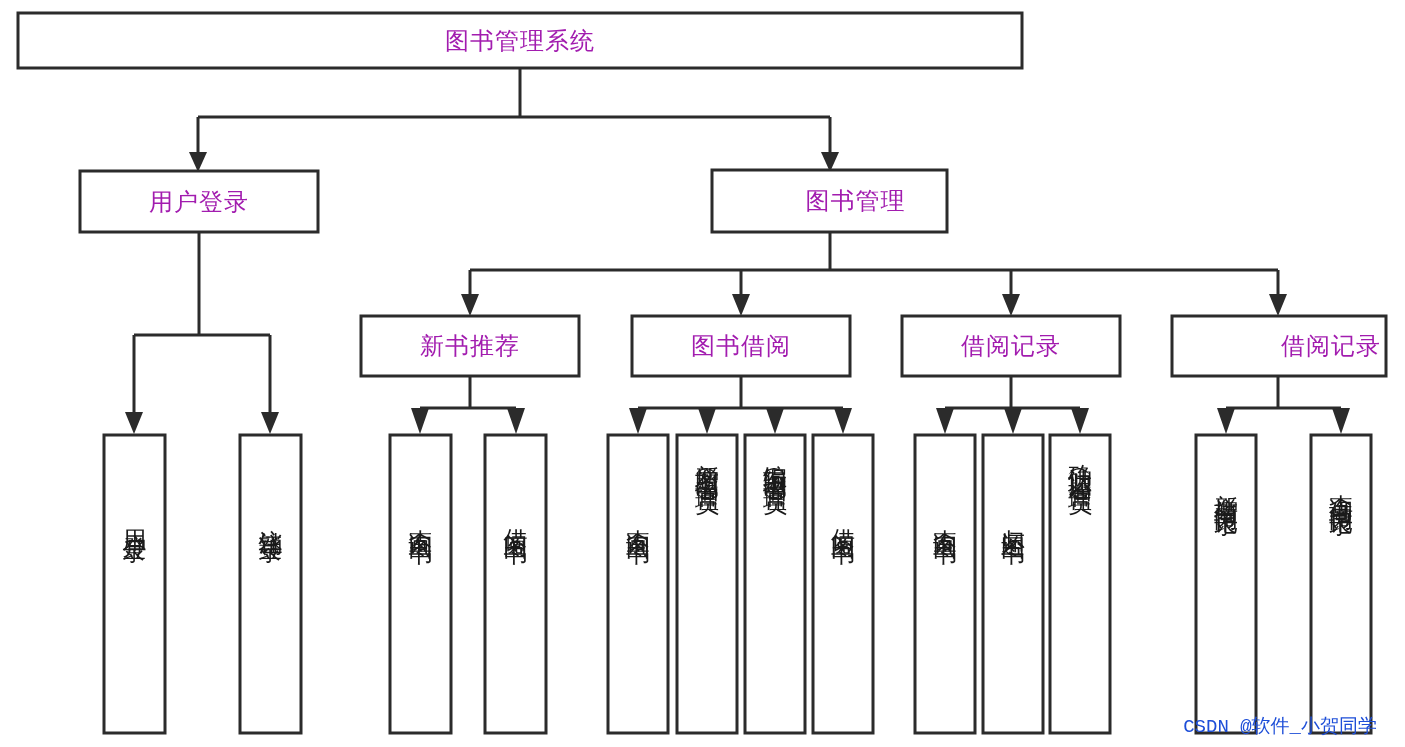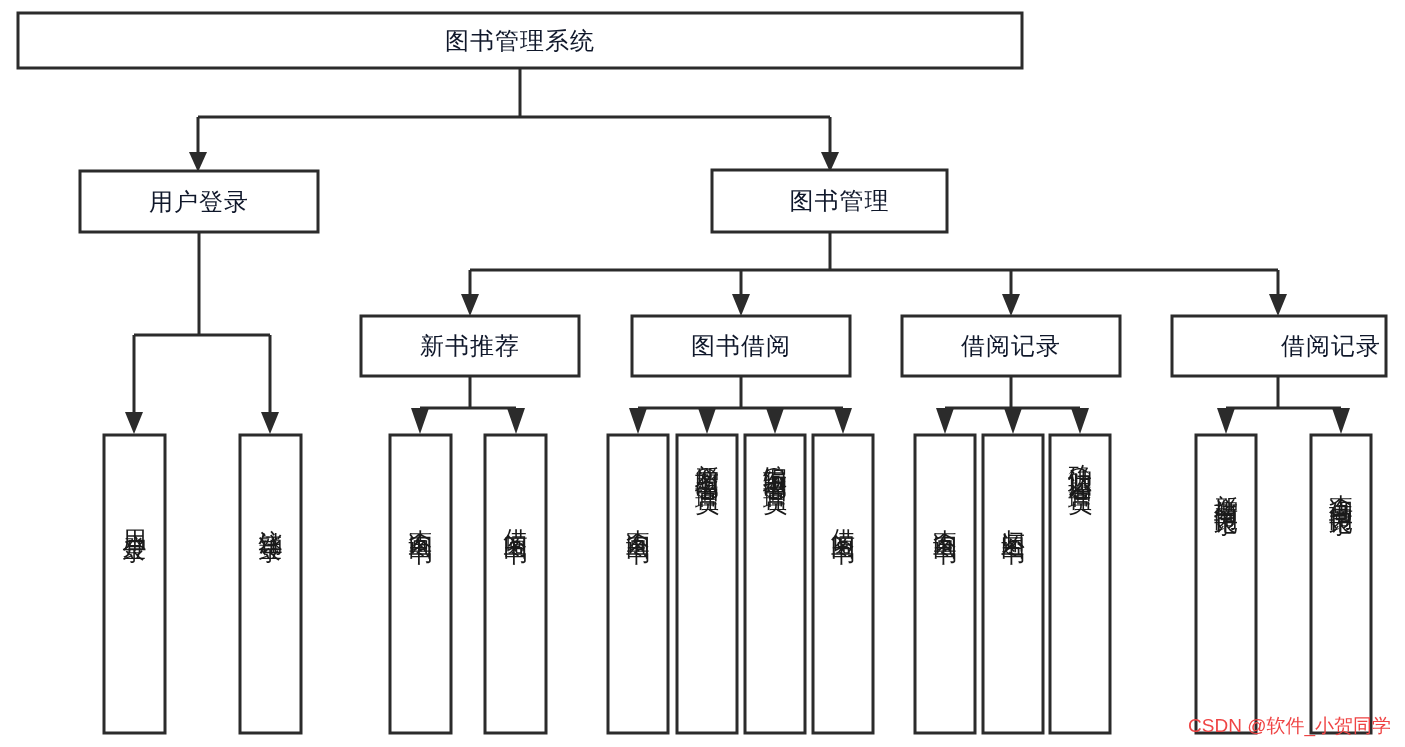--- a/index.html
+++ b/index.html
@@ -65,32 +65,32 @@
   .hlabel-wrap {
     position: absolute;
     display: flex;
     align-items: center;
     justify-content: center;
     pointer-events: none;
   }
   .hlabel-text {
     font-family: "DejaVu Sans", "Liberation Sans", sans-serif;
     font-size: 24px;
-    color: #0f172a;
+    color: #a21caf;
     letter-spacing: 1px;
     white-space: nowrap;
     text-align: right;
   }
   #watermark {
     position: absolute;
-    right: 14px;
+    right: 28px;
     bottom: 8px;
-    font-family: Liberation Sans, sans-serif;
+    font-family: Liberation Mono, monospace;
     font-size: 19px;
-    color: #ef4444;
+    color: #1d4ed8;
     white-space: nowrap;
     pointer-events: none;
   }
 </style>
 </head>
 <body>
 
 <div id="diagram-root">
 
   <svg class="flow" viewBox="0 0 1405 747" xmlns="http://www.w3.org/2000/svg">
@@ -200,21 +200,21 @@
   </svg>
 
   <div class="hlabel-wrap" style="left:18px; top:13px; width:1004px; height:55px;">
     <span class="hlabel-text">图书管理系统</span>
   </div>
 
   <div class="hlabel-wrap" style="left:80px; top:171px; width:238px; height:61px;">
     <span class="hlabel-text">用户登录</span>
   </div>
 
-  <div class="hlabel-wrap" style="left:712px; top:170px; width:255px; height:62px;">
+  <div class="hlabel-wrap" style="left:728px; top:170px; width:255px; height:62px;">
     <span class="hlabel-text">图书管理</span>
   </div>
 
   <div class="hlabel-wrap" style="left:632px; top:316px; width:218px; height:60px;">
     <span class="hlabel-text">图书借阅</span>
   </div>
 
   <div class="hlabel-wrap" style="left:361px; top:316px; width:218px; height:60px;">
     <span class="hlabel-text">新书推荐</span>
   </div>

